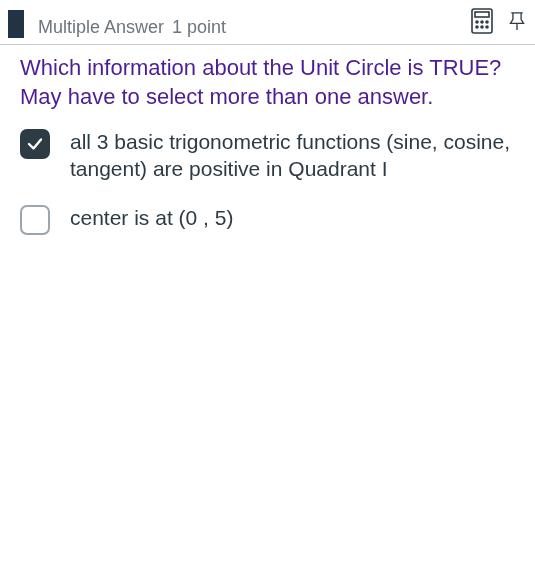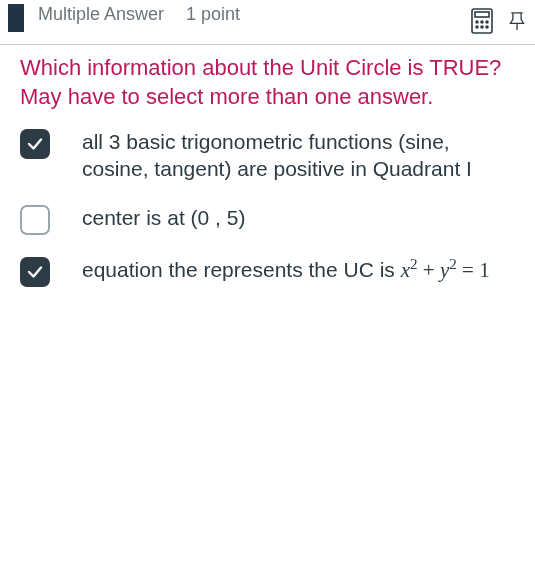--- a/index.html
+++ b/index.html
@@ -7,71 +7,70 @@
     width: 535px;
     height: 562px;
     font-family: "Helvetica Neue", Arial, sans-serif;
     color: #2d3b45;
     background: #fff;
     overflow: hidden;
   }
   .container { padding: 0; }
   .header {
     display: flex;
-    align-items: flex-start;
+    align-items: flex-end;
     padding: 4px 8px 6px 8px;
     gap: 8px;
   }
   .color-swatch {
     width: 16px;
     height: 28px;
     background: #223344;
     flex: 0 0 auto;
     margin-right: 6px;
   }
   .qtype {
     color: #6c757d;
     font-size: 18px;
     font-weight: 500;
   }
   .points {
     color: #6c757d;
     font-size: 18px;
-    margin-left: 14px;
   }
   .spacer { flex: 1; }
   .tool {
     width: 34px;
     height: 34px;
     display: flex;
     align-items: center;
     justify-content: center;
     flex: 0 0 auto;
   }
   .hr {
     border-top: 1px solid #c7cdd1;
     margin: 0 0 0 0;
   }
   .prompt {
     font-size: 22px;
     line-height: 1.32;
-    color: #be185d;
+    color: #4c1d95;
     padding: 8px 20px 16px 20px;
     font-weight: 400;
   }
   .answers {
     display: flex;
     flex-direction: column;
     gap: 20px;
     padding: 0 20px 10px 20px;
   }
   .answer {
     display: flex;
     align-items: flex-start;
-    gap: 32px;
+    gap: 20px;
   }
   .chk {
     width: 30px;
     height: 30px;
     border-radius: 7px;
     flex: 0 0 auto;
     display: flex;
     align-items: center;
     justify-content: center;
     margin-top: 2px;
@@ -141,22 +140,14 @@
 
     <div class="answer">
       <div class="chk unchecked">
         
       </div>
       <div class="atext">center is at (0 , 5)</div>
     </div>
 
 
 
-    <div class="answer">
-      <div class="chk checked">
-        <svg width="18" height="18" viewBox="0 0 24 24" fill="none" stroke-width="3.2" stroke-linecap="round" stroke-linejoin="round">
-            <polyline points="4 12 10 18 20 6"></polyline>
-          </svg>
-      </div>
-      <div class="atext">equation the represents the UC is <span class="math"><span class="it">x</span><sup>2</sup> + <span class="it">y</span><sup>2</sup> = 1</span></div>
-    </div>
   </div>
 </div>
 
 </body></html>

